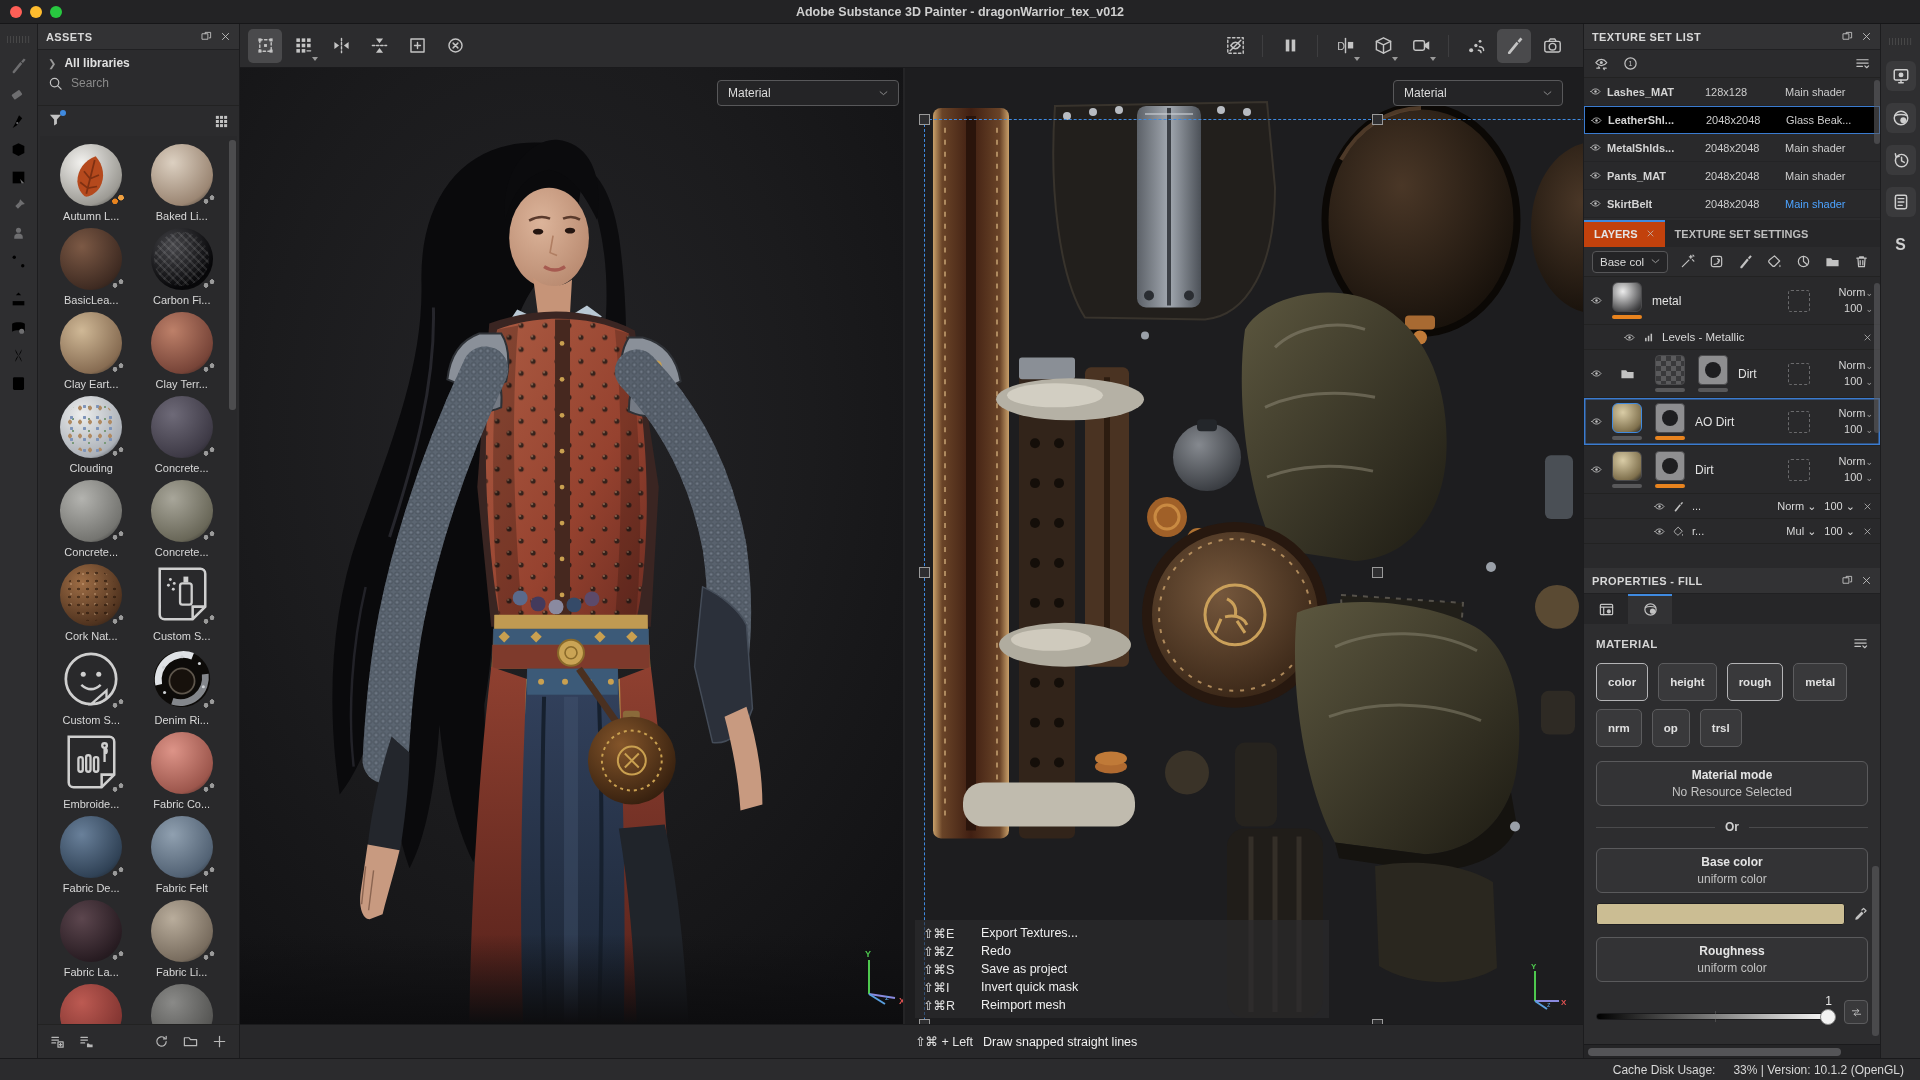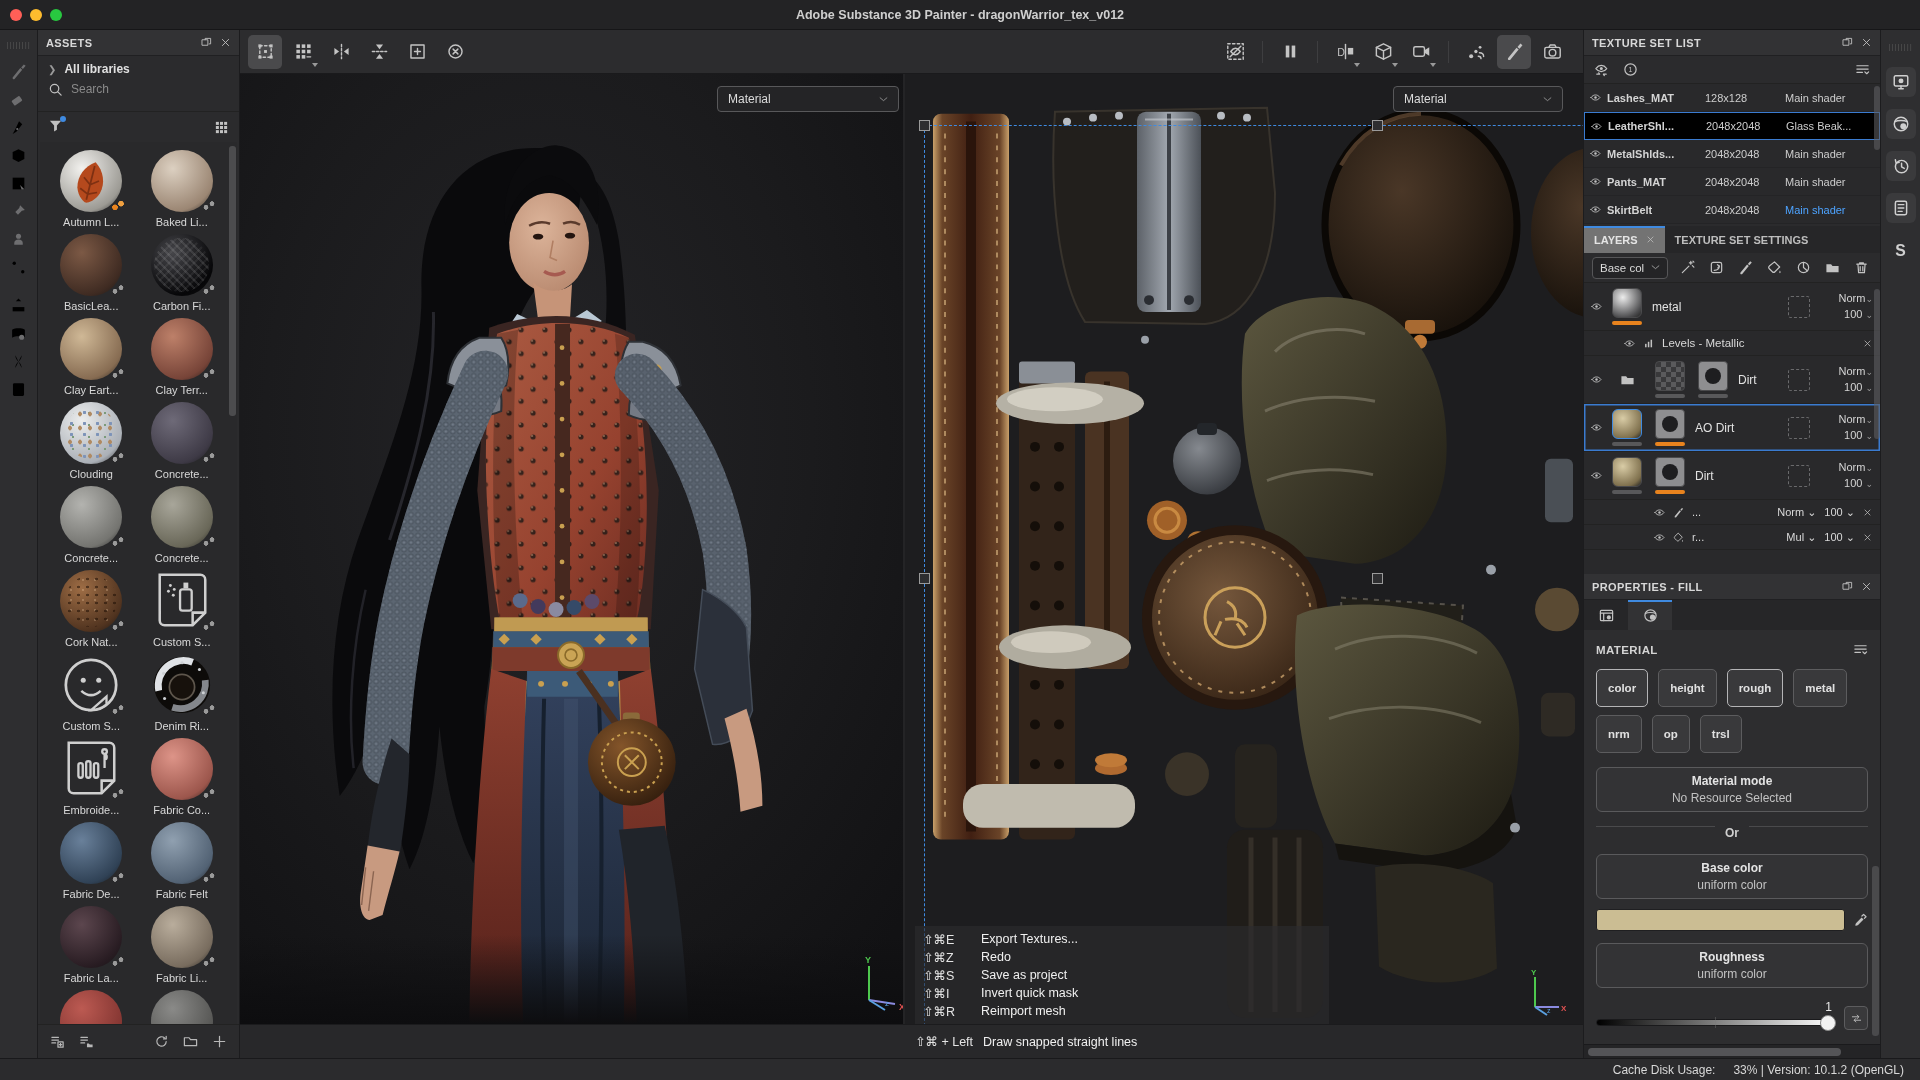--- a/index.html
+++ b/index.html
@@ -1,20 +1,20 @@
 <!DOCTYPE html>
 <html><head>
 <meta charset="utf-8">
 <style>
   *{margin:0;padding:0;box-sizing:border-box;-webkit-font-smoothing:antialiased}
   html,body{width:1920px;height:1080px;overflow:hidden;background:#1a1a1c;
     font-family:"Liberation Sans","DejaVu Sans",sans-serif;color:#d4d4d4;font-size:12px}
   .app{width:1920px;height:1080px;display:flex;flex-direction:column}
   
-  .titlebar{height:30px;background:#232325;display:flex;align-items:center;position:relative;flex:0 0 auto;border-bottom:1px solid #161618}
+  .titlebar{height:24px;background:#232325;display:flex;align-items:center;position:relative;flex:0 0 auto;border-bottom:1px solid #161618}
   .lights{display:flex;gap:8px;margin-left:10px}
   .light{width:12px;height:12px;border-radius:50%}
   .title{position:absolute;left:0;right:0;text-align:center;font-weight:bold;font-size:12.5px;color:#cfcfcf;pointer-events:none}
   
   .main{flex:1;display:flex;min-height:0}
   
   .left-rail{width:38px;background:#2e2e30;border-right:1px solid #1c1c1e;display:flex;flex-direction:column;align-items:center;padding-top:6px;gap:2px}
   .rail-grip{color:#555;font-size:8px;letter-spacing:1px;margin:4px 0 6px}
   .rail-ic{width:28px;height:28px;display:flex;align-items:center;justify-content:center;color:#6e6e70;border-radius:4px}
   .rail-ic svg{width:17px;height:17px}
@@ -97,21 +97,21 @@
   .tsl-row.selected{border:1px solid #3a7bd0;background:#000000}
   .tsl-name{width:92px;font-weight:bold;font-size:11px;white-space:nowrap;overflow:hidden}
   .tsl-res{width:74px;font-size:11px;color:#cdcdcd}
   .tsl-shader{flex:1;font-size:11px;color:#cdcdcd;white-space:nowrap;overflow:hidden}
   .tsl-shader.link{color:#4da3ff}
   .tsl-vscroll{position:absolute;right:0;top:2px;width:6px;height:64px;background:#5e5e60;border-radius:3px;opacity:.6}
   
   .layers{height:348px;display:flex;flex-direction:column;overflow:hidden;flex:0 0 auto}
   .tabs{height:27px;display:flex;background:#262628;flex:0 0 auto}
   .tab{display:flex;align-items:center;gap:8px;padding:0 10px;font-weight:bold;font-size:11px;color:#bdbdbd;position:relative}
-  .tab.active{background:#737373;color:#e4e4e4;box-shadow:inset 0 2px 0 #3f8ae0}
+  .tab.active{background:#c2410c;color:#e4e4e4;box-shadow:inset 0 2px 0 #3f8ae0}
   .layers-toolbar{height:30px;display:flex;align-items:center;gap:9px;padding:0 8px;border-bottom:1px solid #222;flex:0 0 auto}
   .mini-select{height:22px;background:#242426;border:1px solid #565658;border-radius:4px;display:flex;align-items:center;gap:7px;padding:0 7px;font-size:11.5px;color:#dcdcdc}
   .layers-list{flex:1;position:relative;overflow:hidden;background:#29292b}
   .layer-row{height:48px;display:flex;align-items:center;gap:7px;padding:0 7px;border-bottom:1px solid #222;position:relative}
   .layer-row.selected{box-shadow:inset 0 0 0 1.5px #3a7bd0}
   .thumb-wrap{display:flex;flex-direction:column;align-items:center;gap:3px;width:36px}
   .thumb{width:30px;height:30px;border-radius:4px;position:relative}
   .thumb.sphere{background:radial-gradient(circle at 35% 30%,var(--c1,#eee),var(--c2,#555) 75%,#222 100%);border:1px solid #4a4a4c;border-radius:6px}
   .thumb.sphere.sel{border:1.5px solid #3f8ae0}
   .thumb.checker{background:repeating-conic-gradient(#5a5a5c 0 25%,#39393b 0 50%) 0 0/10px 10px;border:1px solid #4a4a4c}
@@ -134,21 +134,21 @@
   .ptab.active{background:#323234;box-shadow:inset 0 2px 0 #3f8ae0}
   .props-body{flex:1;padding:10px 12px;overflow:hidden;position:relative;background:#2d2d2f}
   .sec-head{display:flex;align-items:center;margin:2px 0 12px}
   .sec-title{font-weight:bold;font-size:11.5px;letter-spacing:.4px;flex:1}
   .chips{display:flex;flex-wrap:wrap;gap:8px 10px;margin-bottom:14px}
   .chip{background:#39393b;border:1px solid #5c5c5e;border-radius:5px;color:#e0e0e0;font-weight:bold;font-size:11.5px;padding:12px 11px;font-family:inherit}
   .chip.active{border-color:#b4b4b6}
   .prop-btn{border:1px solid #5a5a5c;border-radius:6px;background:#333335;text-align:center;padding:6px 4px;margin-bottom:10px}
   .prop-btn .t1{font-weight:bold;font-size:12px;color:#e4e4e4}
   .prop-btn .t2{font-size:12px;color:#c2c2c2;margin-top:3px}
-  .or-row{display:flex;gap:10px;margin:14px 0;color:#cfcfcf;font-weight:bold}
+  .or-row{display:flex;align-items:center;gap:10px;margin:14px 0;color:#cfcfcf;font-weight:bold}
   .or-row::before,.or-row::after{content:'';flex:1;height:1px;background:#4a4a4c}
   .swatch-row{display:flex;align-items:center;gap:8px;margin:2px 0 12px}
   .swatch{flex:1;height:22px;border-radius:3px;border:1px solid #1f1f21}
   .slider-row{display:flex;align-items:flex-end;gap:10px;margin-top:18px}
   .slider{flex:1;position:relative;height:26px}
   .slider .track{position:absolute;left:0;right:0;bottom:6px;height:7px;border-radius:4px;background:linear-gradient(to right,#000,#fff);border:1px solid #1a1a1c}
   .slider .tick{position:absolute;left:50%;bottom:4px;width:1px;height:11px;background:#77777966}
   .slider .knob{position:absolute;right:-2px;bottom:1px;width:16px;height:16px;border-radius:50%;background:#f2f2f2;border:1px solid #888}
   .slider .val{position:absolute;right:2px;top:-6px;font-size:12px;color:#e8e8e8}
   .sq-btn{width:24px;height:24px;background:#39393b;border:1px solid #5c5c5e;border-radius:4px;display:flex;align-items:center;justify-content:center;color:#cfcfcf;margin-bottom:2px}

